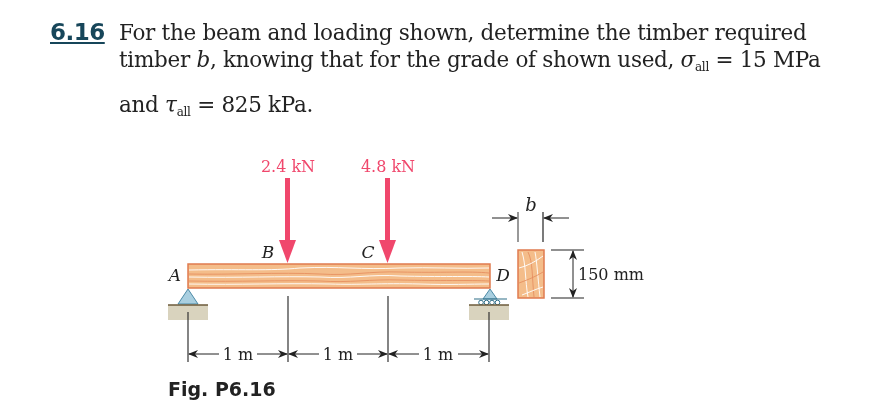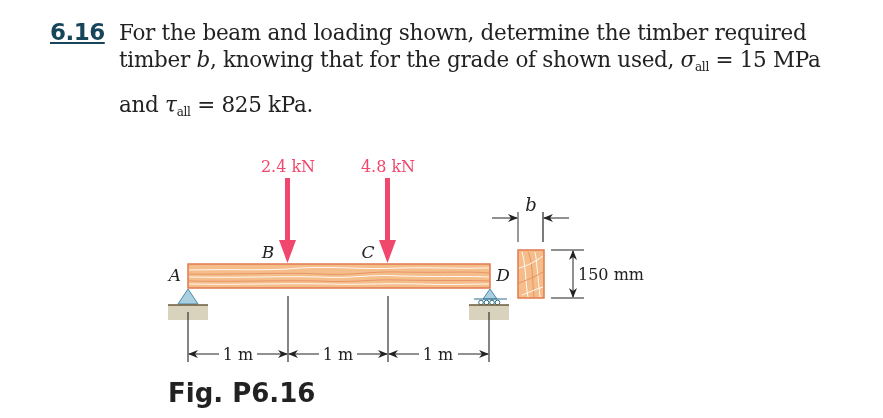--- a/index.html
+++ b/index.html
@@ -16,21 +16,21 @@
     white-space: nowrap; letter-spacing: -0.3px;
   }
   .l1 { top: 20px; }
   .l2 { top: 47px; }
   .l3 { top: 92px; }
   .it { font-style: italic; }
   .sub { font-size: 12px; vertical-align: -4px; font-style: normal; }
   .fig-caption {
     position: absolute; left: 168px; top: 378px;
     font-family: "DejaVu Sans", sans-serif; font-weight: bold;
-    font-size: 26px; color: #222;
+    font-size: 19px; color: #222;
   }
   svg { position: absolute; left: 0; top: 0; }
   .svgtext { font-family: "DejaVu Serif", serif; }
 </style>
 </head>
 <body>
 
 <div class="problem">
   <div class="num">6.16</div>
   <div class="line l1">For the beam and loading shown, determine the timber required</div>

